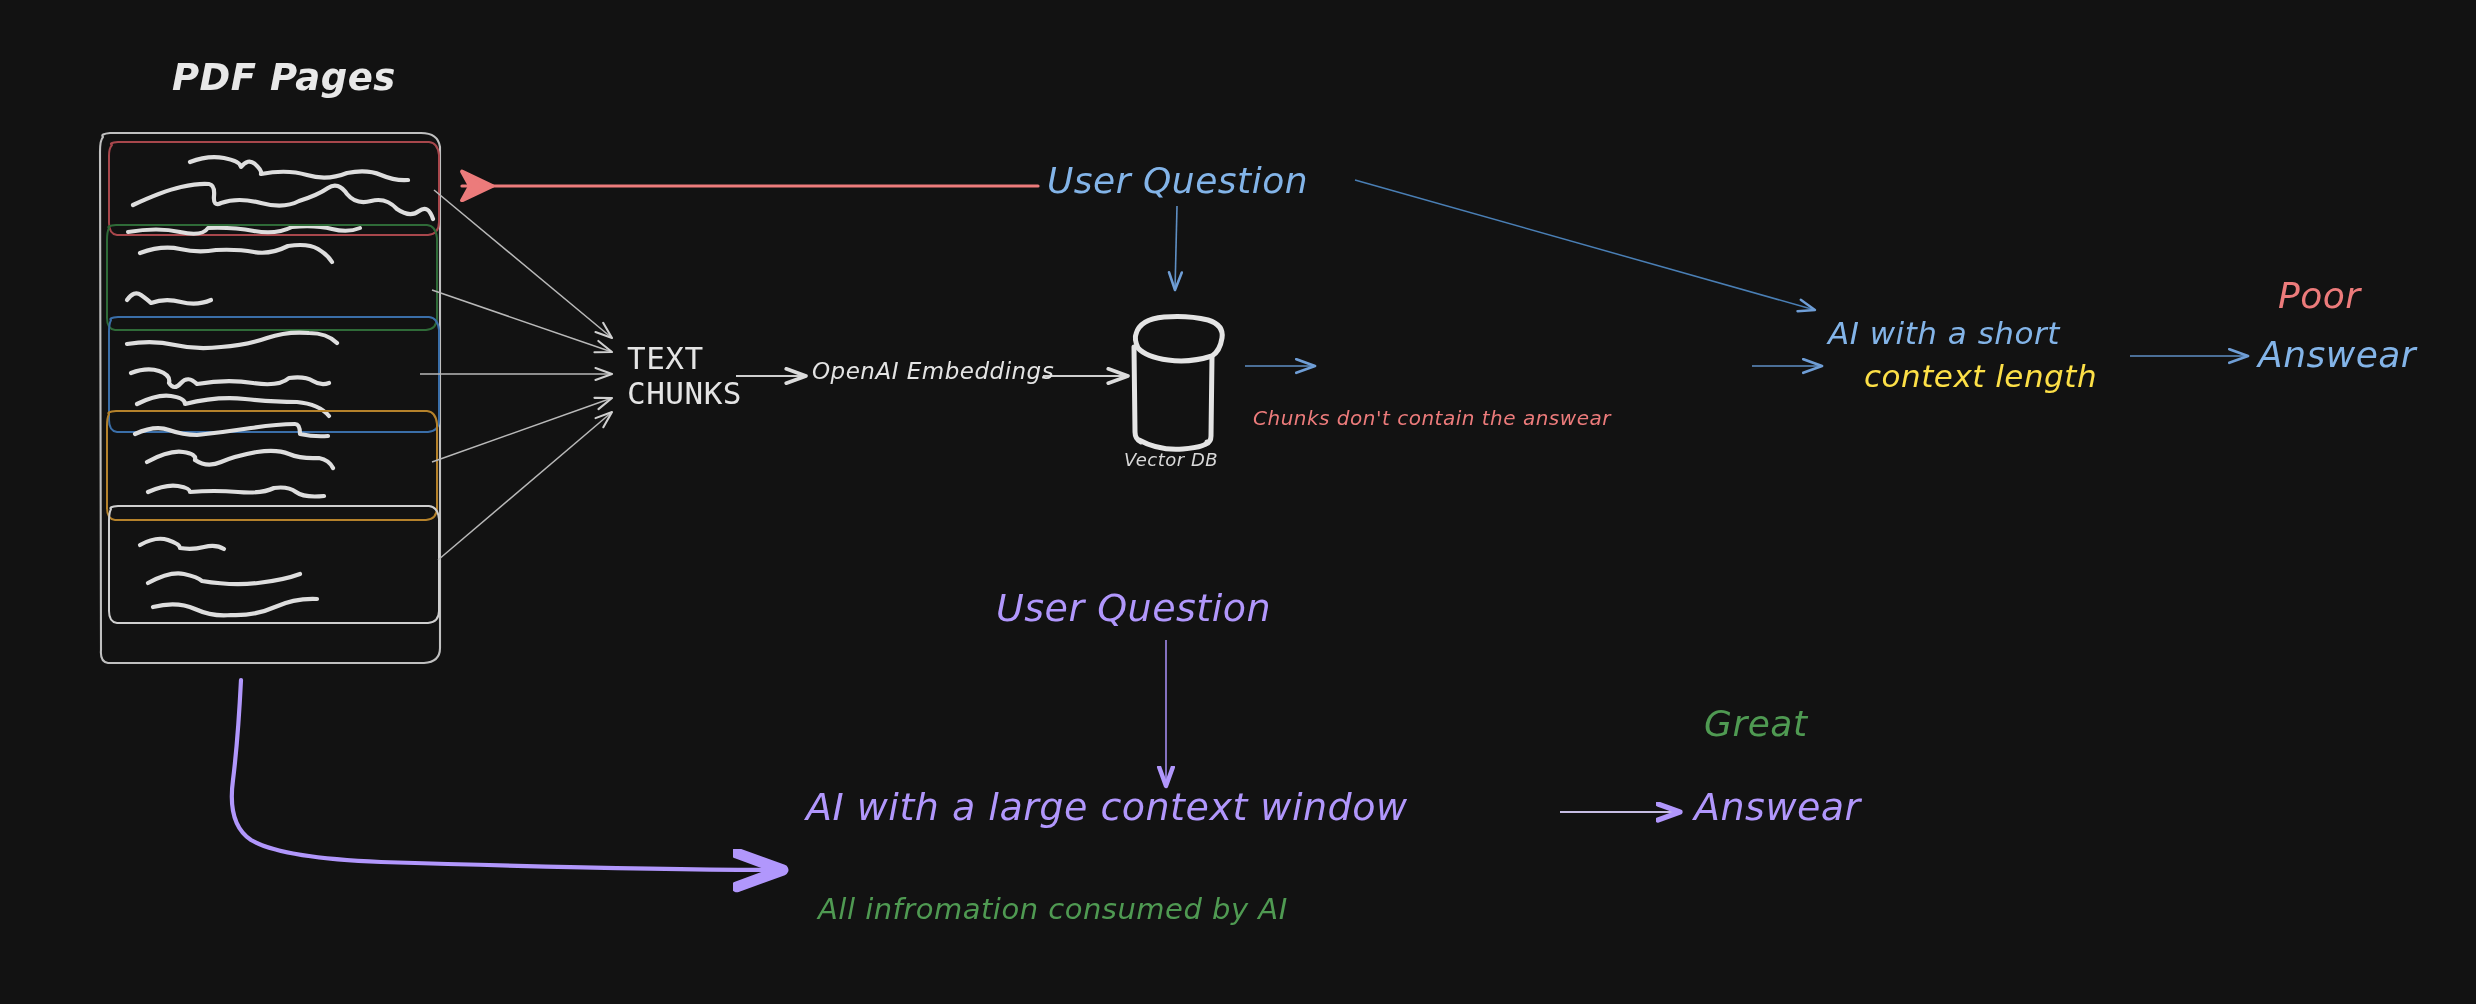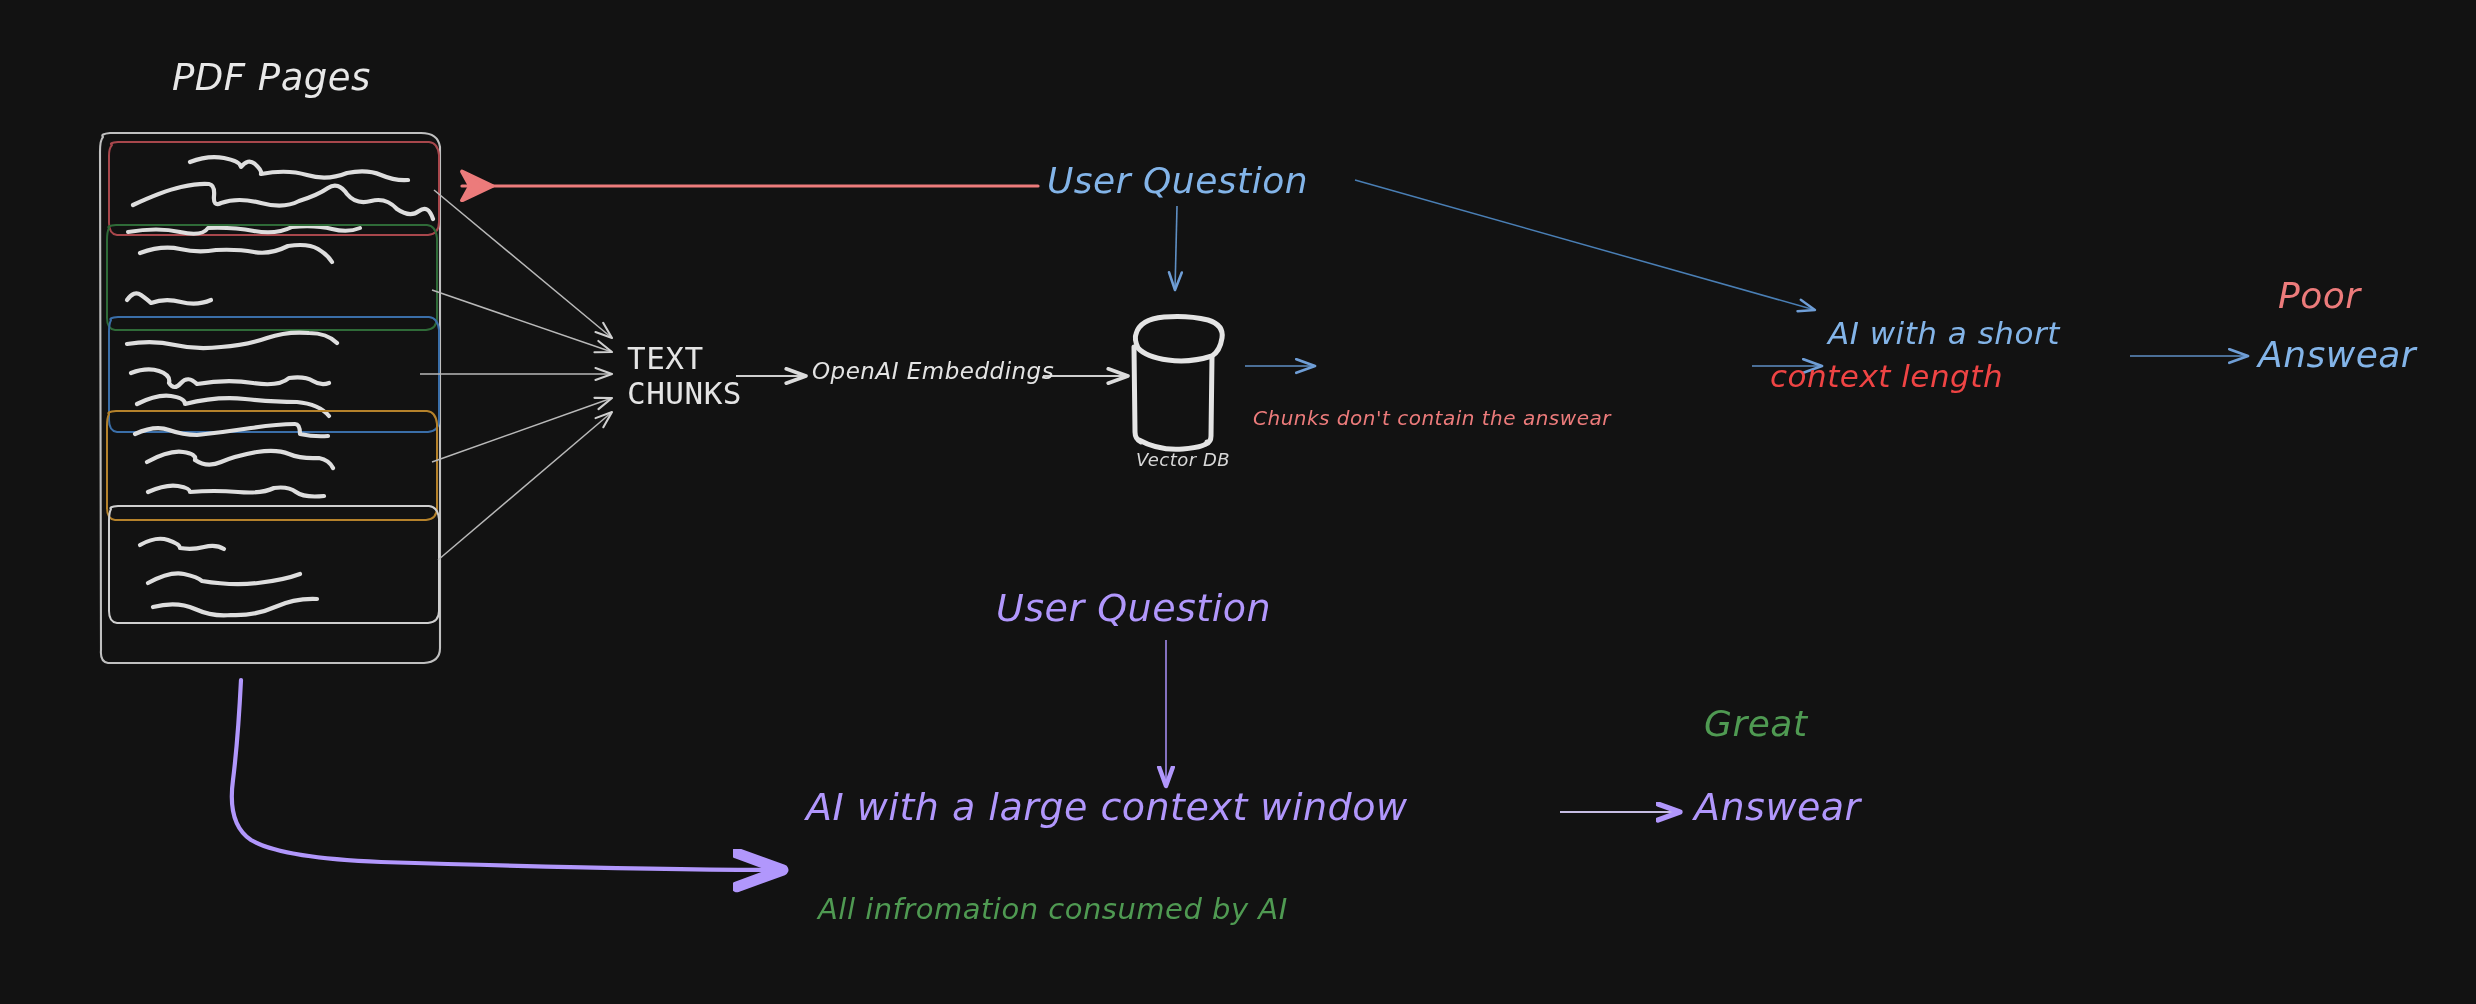--- a/index.html
+++ b/index.html
@@ -31,25 +31,26 @@
     left: 0;
     top: 0;
     width: 2476px;
     height: 1004px;
     pointer-events: none;
     overflow: visible;
   }
   .pdf-title {
     font-size: 37px;
     color: #e8e8e8;
+    font-weight: bold;
   }
   .t-big   { font-size: 36px; }
   .t-mid   { font-size: 31px; }
   .t-small { font-size: 20px; }
-  .t-tiny  { font-size: 17px; margin-left: 12px; }
+  .t-tiny  { font-size: 17px; }
   .t-mono  { font-family: "DejaVu Sans Mono", monospace; font-style: normal; }
 </style>
 </head>
 <body>
 
 <div id="canvas">
 
   <svg class="layer" viewBox="0 0 2476 1004">
     <defs>
       <marker id="ah-white" markerWidth="16" markerHeight="16" refX="12" refY="5" orient="auto">
@@ -176,21 +177,21 @@
   <div class="lbl hand t-mono t-mid" style="left:627px; top:375px; color:#e4e4e4;">CHUNKS</div>
 
   <div class="lbl hand t-small" style="left:812px; top:358px; color:#e4e4e4; font-size:23px;">OpenAI Embeddings</div>
 
   <div class="lbl hand t-tiny" style="left:1124px; top:449px; color:#d8d8d8; font-size:18px;">Vector DB</div>
 
 
   <div class="lbl hand t-small" style="left:1253px; top:407px; color:#ec7b7b;">Chunks don't contain the answear</div>
 
   <div class="lbl hand t-mid" style="left:1828px; top:315px; color:#83b4e8;">AI with a short</div>
-  <div class="lbl hand t-mid" style="left:1770px; top:358px; color:#ef4444;text-align:center;">context length</div>
+  <div class="lbl hand t-mid" style="left:1864px; top:358px; color:#fde047;text-align:center;">context length</div>
 
   <div class="lbl hand t-big" style="left:2278px; top:275px; color:#ec7b7b;">Poor</div>
   <div class="lbl hand t-big" style="left:2258px; top:334px; color:#83b4e8;">Answear</div>
 
   <div class="lbl hand" style="left:996px; top:586px; color:#b197fc; font-size:38px;">User Question</div>
 
   <div class="lbl hand" style="left:806px; top:785px; color:#b197fc; font-size:38px;">AI with a large context window</div>
 
   <div class="lbl hand" style="left:1704px; top:703px; color:#4f9a52; font-size:36px;">Great</div>
 

